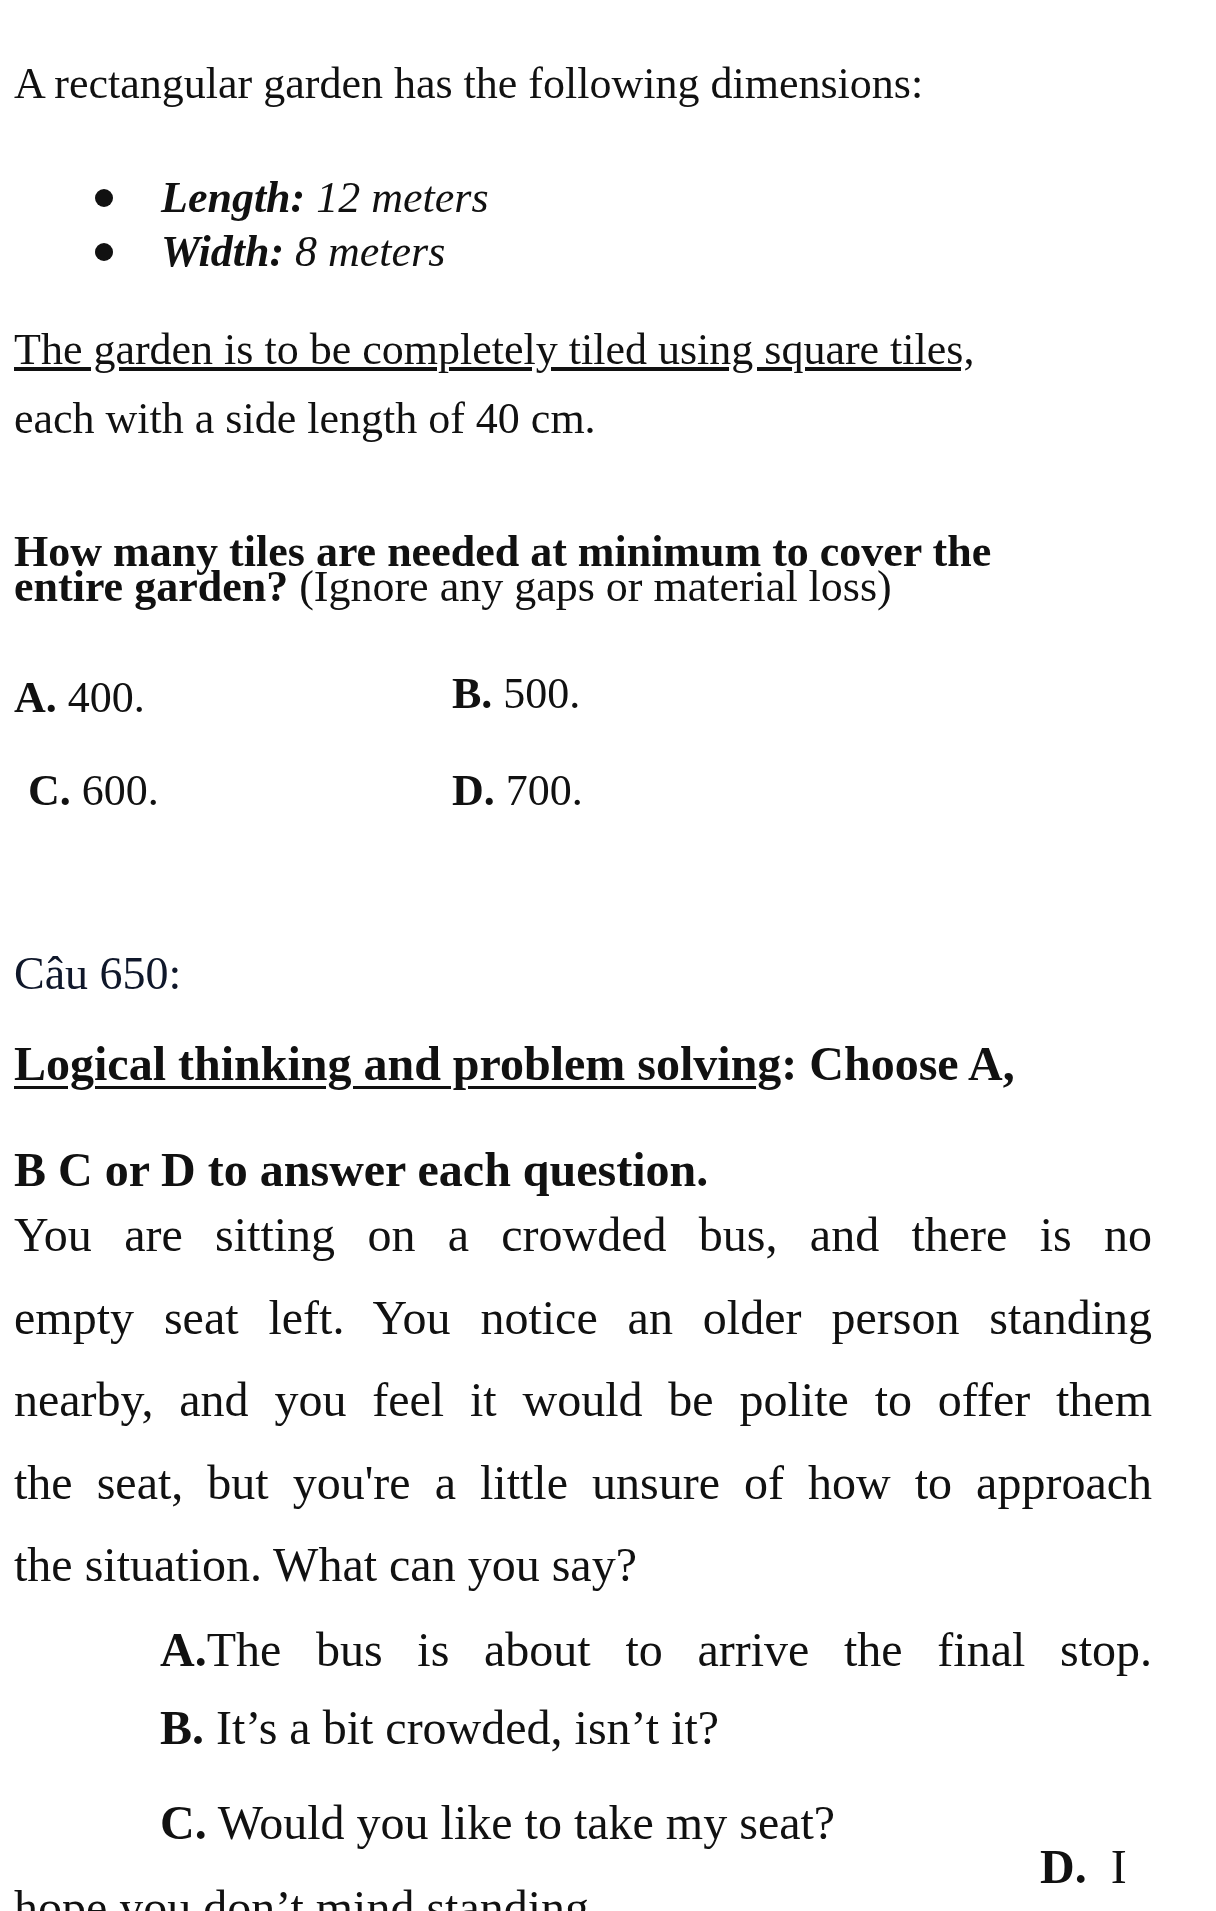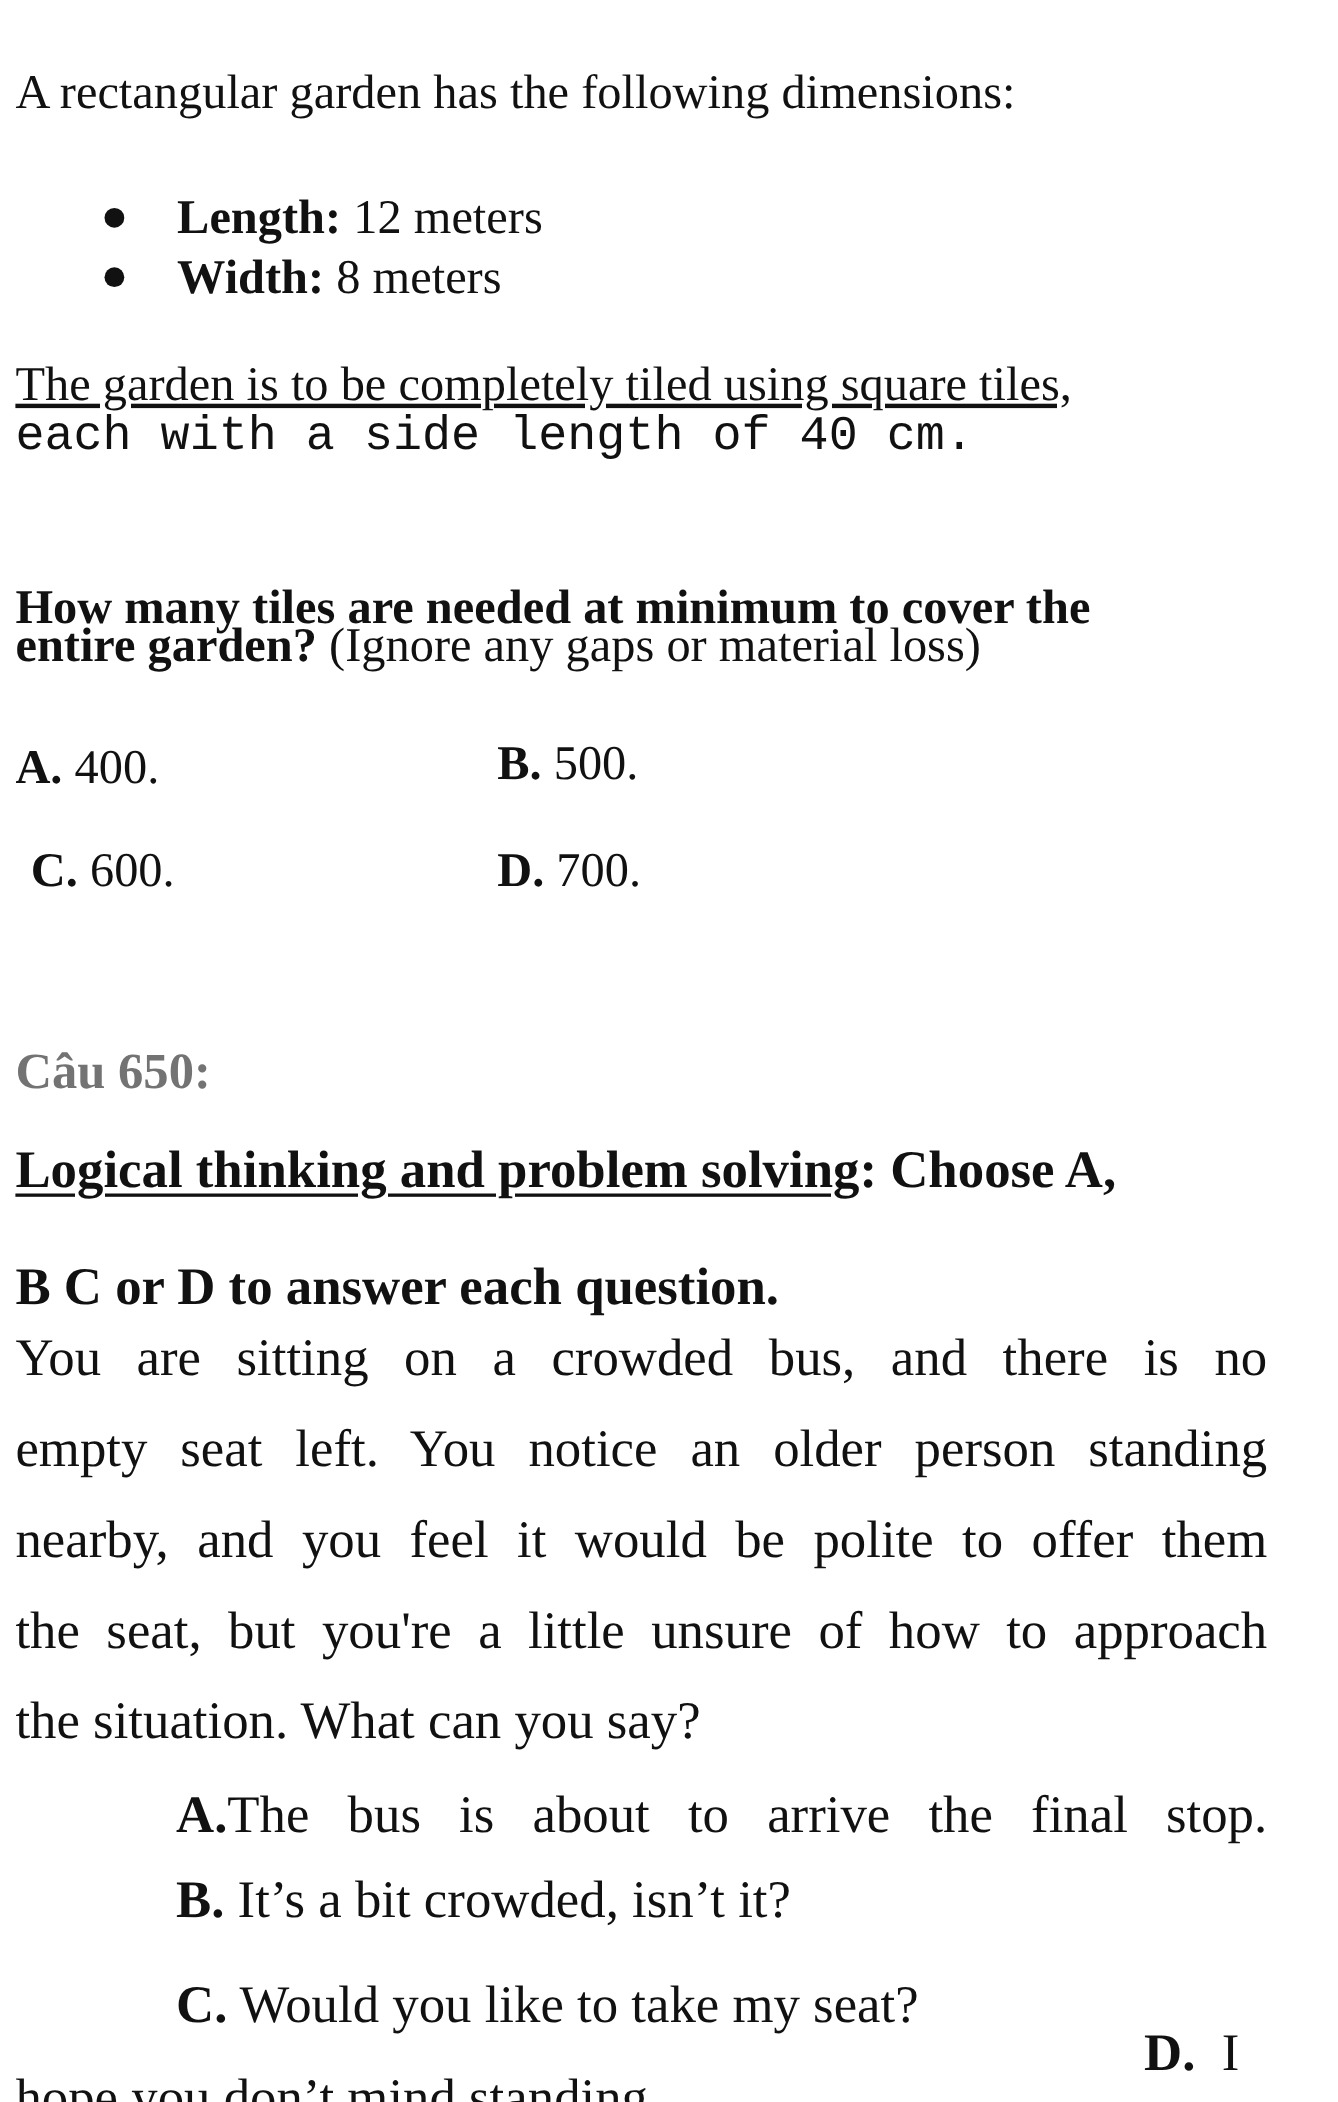--- a/index.html
+++ b/index.html
@@ -3,43 +3,43 @@
 <meta charset="utf-8">
 <style>
   html, body { margin: 0; padding: 0; background: #ffffff; }
   body {
     width: 1216px; height: 1911px; overflow: hidden; position: relative;
     font-family: "Liberation Serif", "DejaVu Serif", serif;
     color: #111111;
   }
   .line { position: absolute; left: 14px; white-space: nowrap; font-size: 44px; line-height: 52px; }
   .b { font-weight: bold; }
-  .bullet-row { position: absolute; left: 95px; font-size: 44px; line-height: 52px; white-space: nowrap; }
+  .bullet-row { position: absolute; left: 95px; font-size: 44px; line-height: 52px; white-space: nowrap; font-style: italic; }
   .dot { display: inline-block; width: 18px; height: 18px; border-radius: 50%; background: #111; vertical-align: middle; margin-right: 48px; position: relative; top: -4px; }
   .opt { position: absolute; font-size: 44px; line-height: 52px; white-space: nowrap; }
-  .blue { color: #737373; font-weight: bold; }
+  .blue { color: #0f172a; font-weight: normal; }
   .para-line { position: absolute; left: 14px; font-size: 48px; line-height: 56px; white-space: nowrap; }
   .ul { text-decoration: underline; text-decoration-thickness: 3px; text-underline-offset: 6px; }
   .ind { position: absolute; left: 160px; font-size: 48px; line-height: 56px; white-space: nowrap; }
 </style>
 </head>
 <body>
 
 <div>
   <div class="line" style="top:58px;">A rectangular garden has the following dimensions:</div>
 
   <div class="bullet-row" style="top:172px;">
     <span class="dot"></span><span class="b">Length:</span> <span>12 meters</span>
   </div>
   <div class="bullet-row" style="top:226px;">
     <span class="dot"></span><span class="b">Width:</span> <span>8 meters</span>
   </div>
 
   <div class="line" style="top:324px;text-decoration:underline;">The garden is to be completely tiled using square tiles,</div>
-  <div class="line" style="top:371px;font-family:Liberation Mono, monospace;">each with a side length of 40 cm.</div>
+  <div class="line" style="top:393px;">each with a side length of 40 cm.</div>
 
   <div class="line b" style="top:526px;">How many tiles are needed at minimum to cover the</div>
   <div class="line" style="top:561px;"><span class="b">entire garden?</span><span> (Ignore any gaps or material loss)</span></div>
 
   <div class="opt" style="left:14px; top:672px;"><span class="b">A.</span><span> 400.</span></div>
   <div class="opt" style="left:452px; top:668px;"><span class="b">B.</span><span> 500.</span></div>
   <div class="opt" style="left:14px; top:765px;margin-left:14px;"><span class="b">C.</span><span> 600.</span></div>
   <div class="opt" style="left:452px; top:765px;"><span class="b">D.</span><span> 700.</span></div>
 </div>
 

